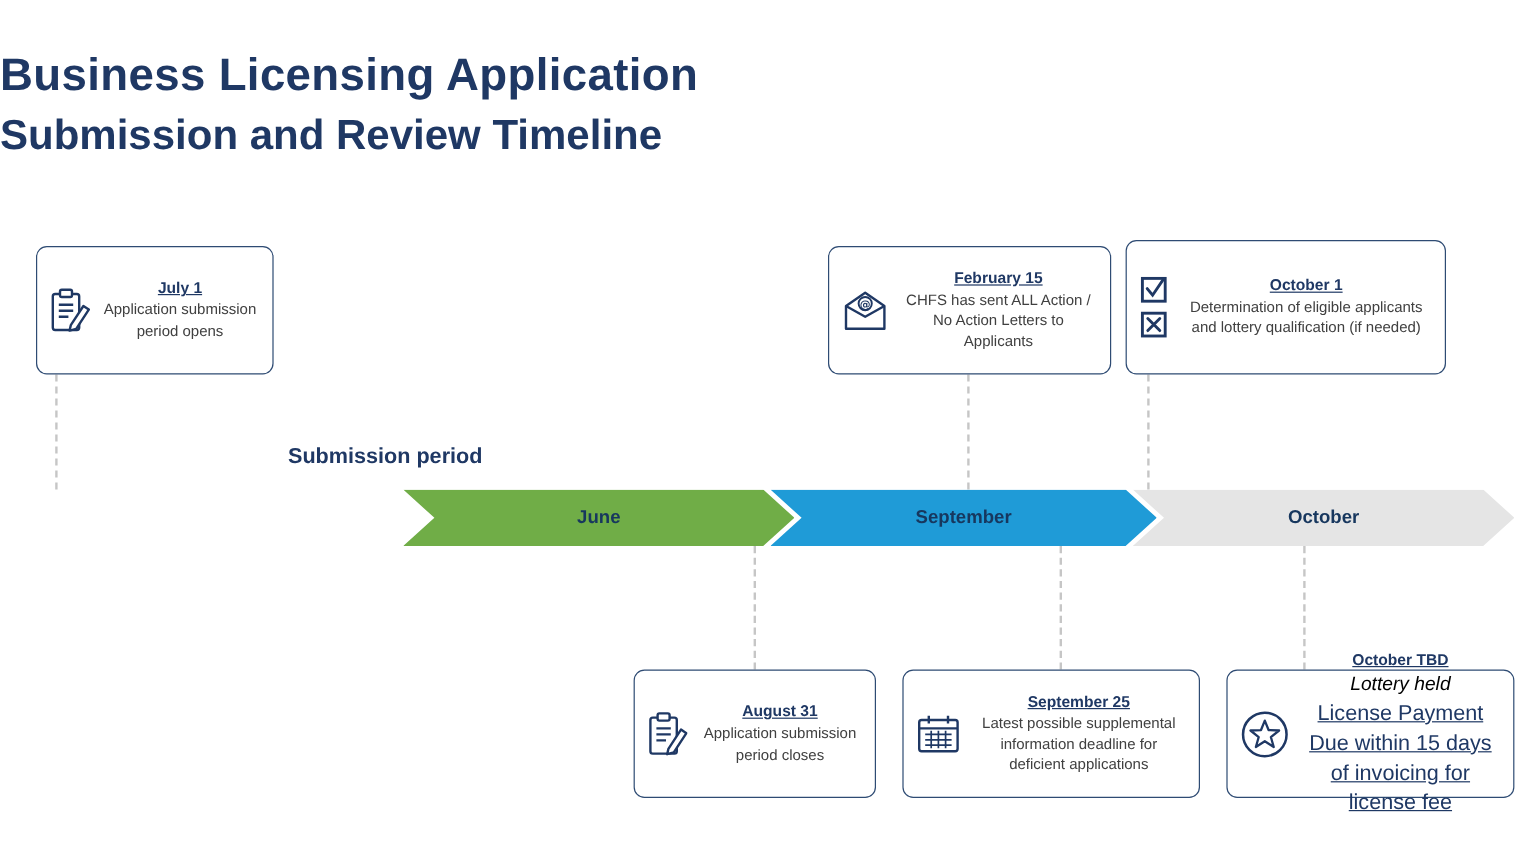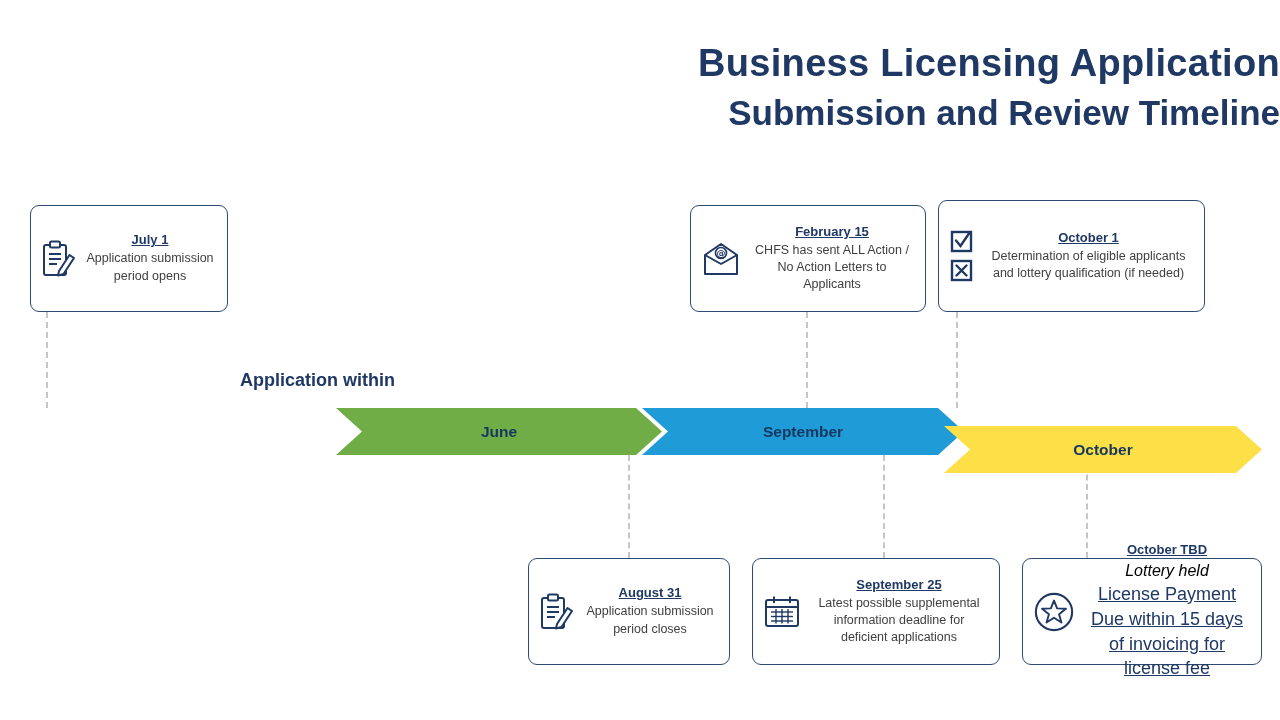--- a/index.html
+++ b/index.html
@@ -1,20 +1,20 @@
 <!DOCTYPE html>
 <html><head>
 <meta charset="utf-8">
 <style>
   * { margin: 0; padding: 0; box-sizing: border-box; }
   html, body { background: #ffffff; }
   body { font-family: "Liberation Sans", sans-serif; }
   .canvas { position: relative; width: 1280px; height: 720px; background: #ffffff; overflow: hidden; }
 
-  .title-block { position: absolute; top: 42px; left: 0; width: 100%; text-align: right; color: #1F3864; }
+  .title-block { position: absolute; top: 42px; left: 0; width: 100%; text-align: left; color: #1F3864; }
   .title-line1 { font-size: 38px; font-weight: bold; letter-spacing: 0.3px; }
   .title-line2 { font-size: 35px; font-weight: 600; margin-top: 8px; }
 
   .period-label { position: absolute; left: 240px; top: 370px; font-size: 18px; font-weight: bold; color: #1F3864; }
 
   .segment {
     position: absolute; top: 408px; height: 47px;
     clip-path: polygon(0 0, calc(100% - 26px) 0, 100% 50%, calc(100% - 26px) 100%, 0 100%, 26px 50%);
     display: flex; align-items: center; justify-content: center;
   }
@@ -36,36 +36,36 @@
 </head>
 <body>
 
 <div class="canvas">
 
   <div class="title-block">
     <div class="title-line1">Business Licensing Application</div>
     <div class="title-line2">Submission and Review Timeline</div>
   </div>
 
-  <div class="period-label">Application within</div>
+  <div class="period-label">Submission period</div>
 
   <div class="connector" style="left:46px; top:312px; height:96px;"></div>
   <div class="connector" style="left:806px; top:312px; height:96px;"></div>
   <div class="connector" style="left:956px; top:312px; height:96px;"></div>
   <div class="connector" style="left:628px; top:455px; height:103px;"></div>
   <div class="connector" style="left:883px; top:455px; height:103px;"></div>
   <div class="connector" style="left:1086px; top:455px; height:103px;"></div>
 
   <div class="segment" style="left: 336px; width: 326px; background: rgb(112, 173, 71);">
     <span class="seg-label">June</span>
   </div>
   <div class="segment" style="left: 642px; width: 322px; background: rgb(31, 155, 215);">
     <span class="seg-label">September</span>
   </div>
-  <div class="segment" style="left: 944px; width: 318px; background: #fde047; margin-top: 18px;">
+  <div class="segment" style="left: 944px; width: 318px; background: #e5e5e5;">
     <span class="seg-label">October</span>
   </div>
 
   <div class="event-box" style="left:30px; top:205px; width:198px; height:107px;justify-content:center;">
     <span class="evicon">
       <svg width="34" height="38" viewBox="0 0 34 38">
         <g fill="none" stroke="#1F3864" stroke-width="2" stroke-linejoin="round">
           <rect x="3" y="5" width="22" height="30" rx="2"></rect>
           <rect x="9" y="1.5" width="10" height="6" rx="1.5" fill="#ffffff"></rect>
           <line x1="8" y1="14" x2="20" y2="14"></line>

